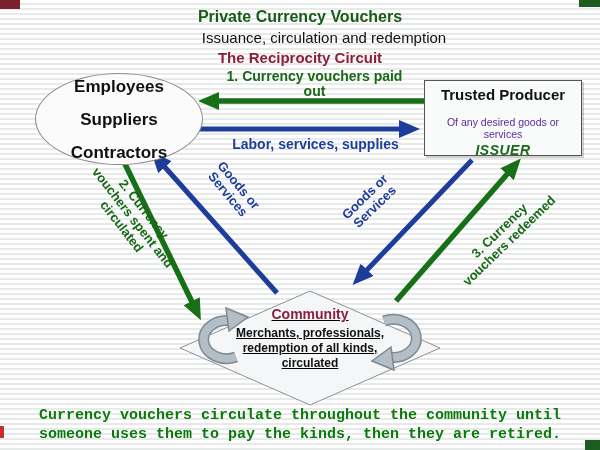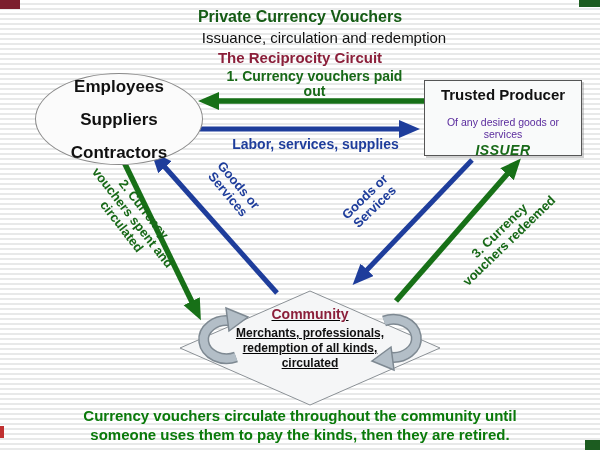--- a/index.html
+++ b/index.html
@@ -55,21 +55,21 @@
   .edge-label{position:absolute;text-align:center;font-weight:bold;}
   #label-paid-out{left:212px;top:69px;width:205px;font-size:14px;color:#176917;line-height:15px;}
   #label-labor{left:208px;top:136px;width:215px;font-size:14px;color:#1e3d9b;}
   .rot{transform-origin:center center;line-height:14px;font-size:13px;}
   #label-goods-left{left:187px;top:176px;width:92px;color:#1e3d9b;transform:rotate(50deg);}
   #label-goods-right{left:324px;top:188px;width:92px;color:#1e3d9b;transform:rotate(-44deg);}
   #label-spent{left:70px;top:197px;width:125px;color:#176917;transform:rotate(52deg);}
   #label-redeemed{left:432px;top:222px;width:145px;color:#176917;transform:rotate(-44deg);}
 
   
-  #caption{left:0;top:406px;width:600px;text-align:center;font-size:15px;font-weight:bold;color:#0a7a0a;line-height:19px;}
+  #caption{left:0;top:406px;width:600px;text-align:center;font-size:15px;font-weight:bold;color:#0a7a0a;line-height:19px;font-family:Liberation Mono, monospace;}
 
   svg{position:absolute;left:0;top:0;}
 </style>
 </head>
 <body>
 
 <div id="slide">
 
   <svg width="600" height="450" viewBox="0 0 600 450">
     <defs>

